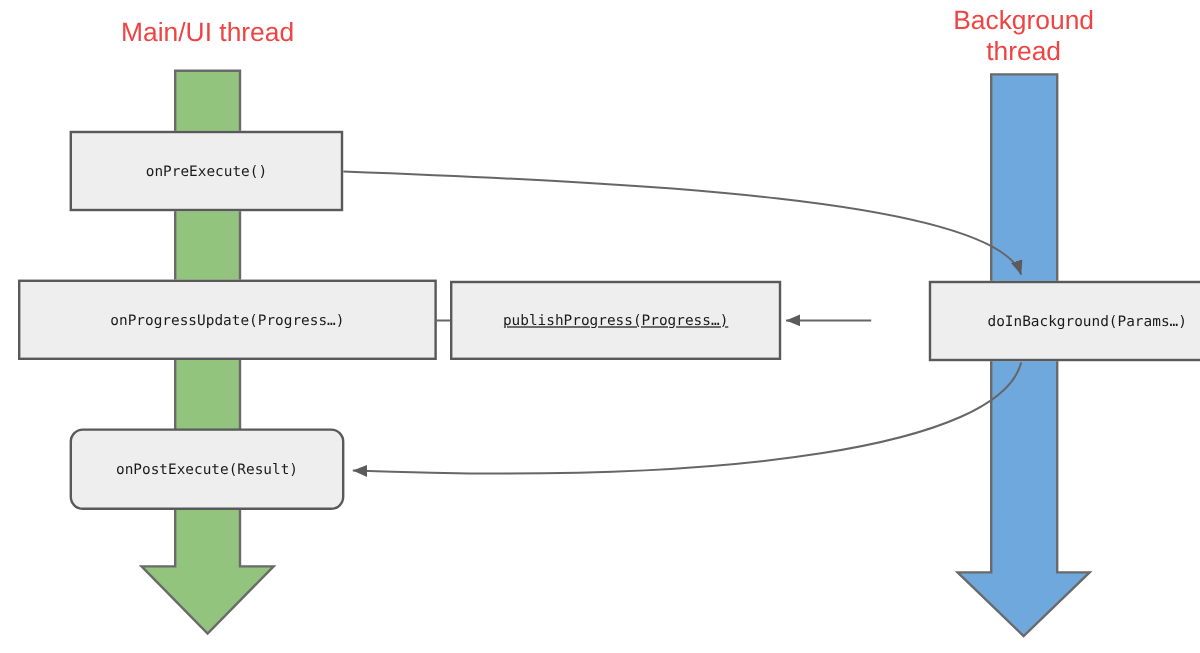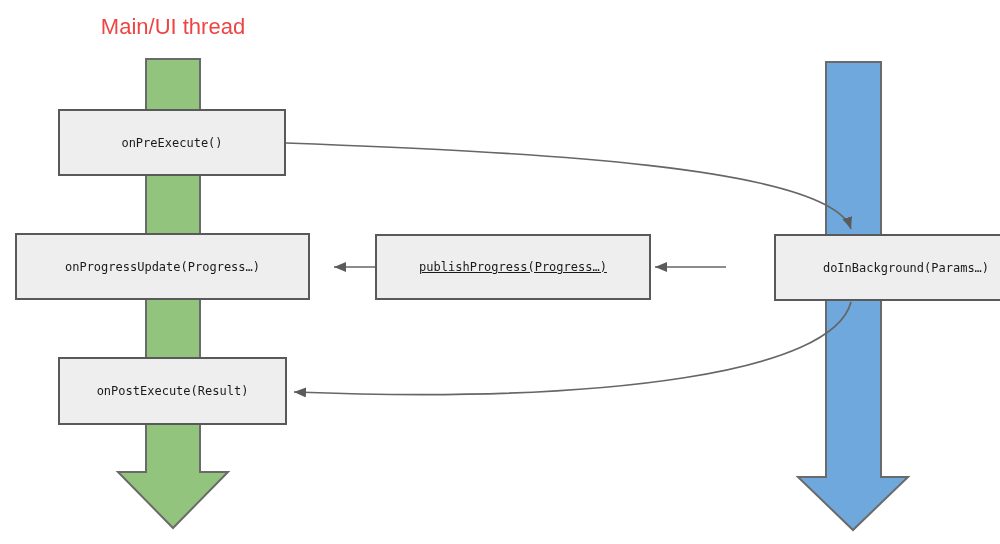--- a/index.html
+++ b/index.html
@@ -47,24 +47,24 @@
     border: 2px solid #595959;
     display: flex;
     align-items: center;
     justify-content: center;
     font-family: "DejaVu Sans Mono", monospace;
     font-size: 12px;
     color: #1a1a1a;
     white-space: nowrap;
   }
   .node.onpreexecute   { left: 58px;  top: 109px; width: 228px; height: 67px; }
-  .node.onprogress     { left: 15px;  top: 233px; width: 295px; height: 67px; }
+  .node.onprogress     { left: 15px;  top: 233px; width: 349px; height: 67px; }
   .node.publish        { left: 375px; top: 234px; width: 276px; height: 66px; text-decoration: underline; }
   .node.doinbackground { left: 726px; top: 234px; width: 264px; height: 67px; margin-left: 48px; }
-  .node.onpostexecute  { left: 58px;  top: 357px; width: 229px; height: 68px; }
+  .node.onpostexecute  { left: 58px;  top: 357px; width: 229px; height: 68px; border-radius: 11px; }
   .band {
     stroke: #6a6a6a;
     stroke-width: 2;
     stroke-linejoin: miter;
   }
   .connector {
     fill: none;
     stroke: #666666;
     stroke-width: 1.7;
   }
@@ -89,20 +89,21 @@
 
     <path class="connector" d="M 726 267 L 655 267" marker-end="url(#arrowhead)"></path>
 
     <path class="connector" d="M 375 267 L 334 267" marker-end="url(#arrowhead)"></path>
 
     <path class="connector" d="M 851 302 C 833 372, 610 404, 294 392" marker-end="url(#arrowhead)"></path>
   </svg>
 
   <div class="thread-title main">Main/UI thread</div>
 
+  <div class="thread-title background">Background thread</div>
 
   <div class="node onpreexecute">
     <span>onPreExecute()</span>
   </div>
 
   <div class="node onprogress">
     <span>onProgressUpdate(Progress…)</span>
   </div>
 
   <div class="node publish">

